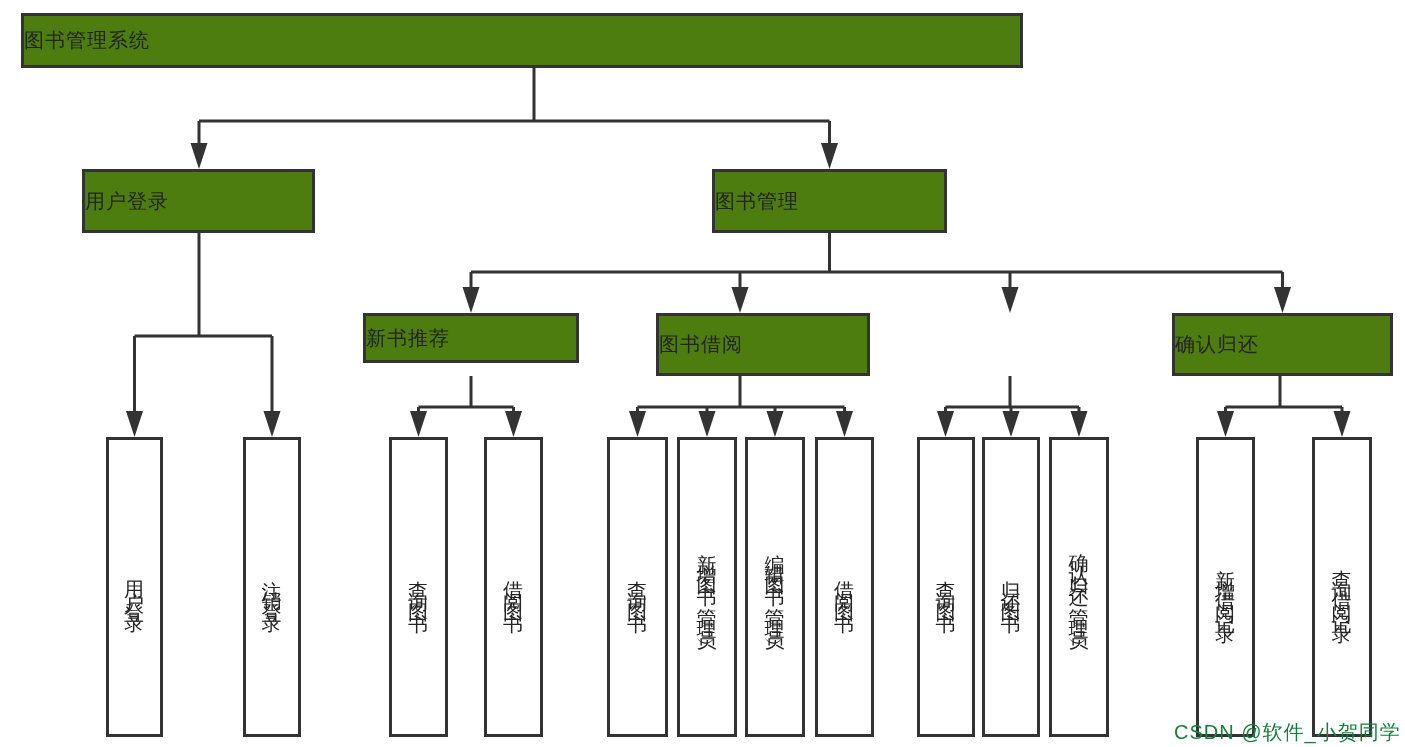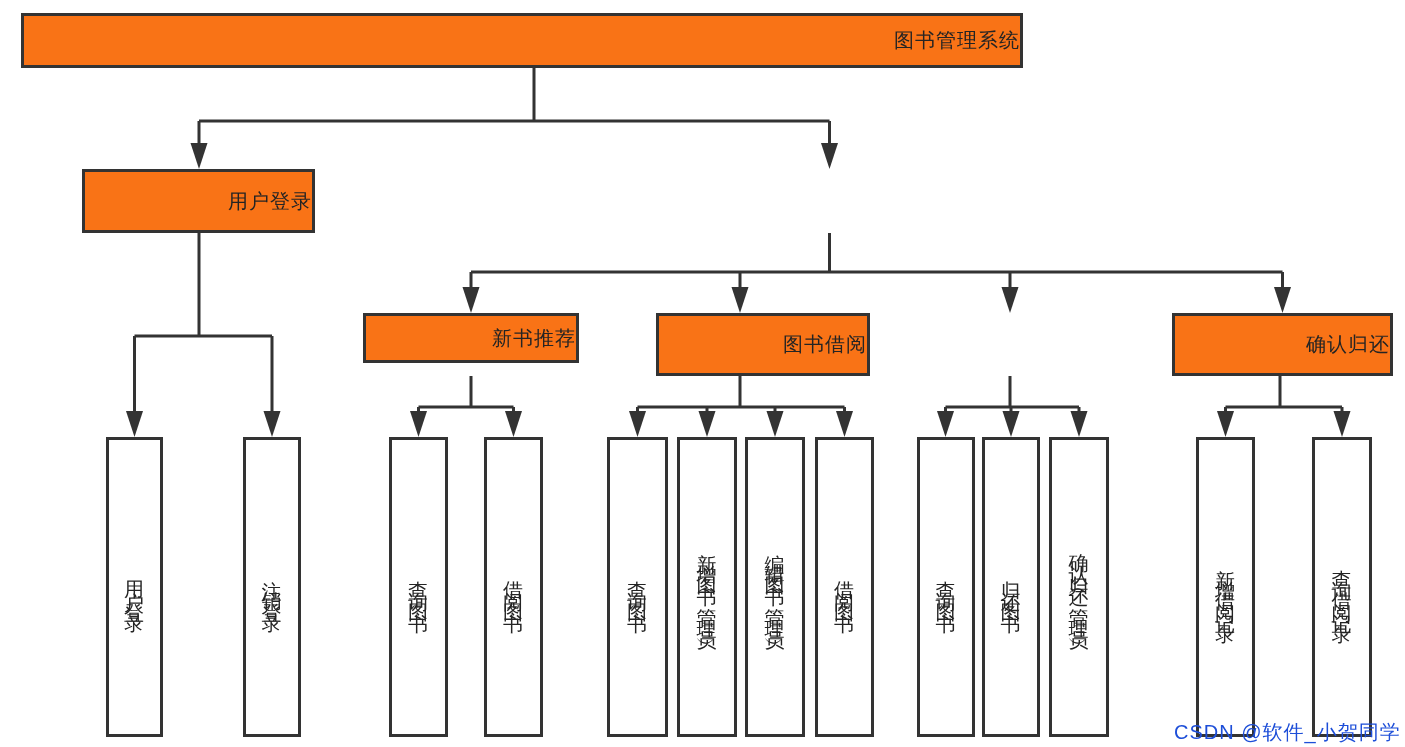--- a/index.html
+++ b/index.html
@@ -14,24 +14,24 @@
   .connectors {
     position: absolute;
     left: 0; top: 0;
     width: 1405px; height: 747px;
     pointer-events: none;
   }
   .node {
     position: absolute;
     box-sizing: border-box;
     border: 3px solid #333333;
-    background: #f97316;
+    background: #4d7c0f;
     display: flex;
     align-items: center;
-    justify-content: flex-end;
+    justify-content: flex-start;
     color: #242424;
     font-size: 20px;
     letter-spacing: 1px;
     white-space: nowrap;
     z-index: 2;
   }
   .leaf {
     position: absolute;
     box-sizing: border-box;
     border: 3px solid #333333;
@@ -48,21 +48,21 @@
     text-orientation: mixed;
     letter-spacing: 11px;
     line-height: 1;
     white-space: nowrap;
   }
   .watermark {
     position: absolute;
     left: 1174px;
     top: 719px;
     font-size: 20px;
-    color: #1d4ed8;
+    color: #15803d;
     letter-spacing: 1px;
     white-space: nowrap;
     z-index: 6;
   }
 </style>
 </head>
 <body>
 
 <div class="canvas">
 
@@ -108,20 +108,23 @@
       <polygon points="1333.5,411 1350.5,411 1342,437"></polygon>
     </g>
   </svg>
 
   <div class="node" style="left:21px; top:13px; width:1002px; height:55px;">
     <span>图书管理系统</span>
   </div>
 
   <div class="node" style="left:82px; top:169px; width:233px; height:64px;">
     <span>用户登录</span>
+  </div>
+  <div class="node" style="left:712px; top:169px; width:235px; height:64px;">
+    <span>图书管理</span>
   </div>
 
   <div class="node" style="left:363px; top:313px; width:216px; height:50px;">
     <span>新书推荐</span>
   </div>
   <div class="node" style="left:656px; top:313px; width:214px; height:63px;">
     <span>图书借阅</span>
   </div>
   <div class="node" style="left:1172px; top:313px; width:221px; height:63px;">
     <span>确认归还</span>

